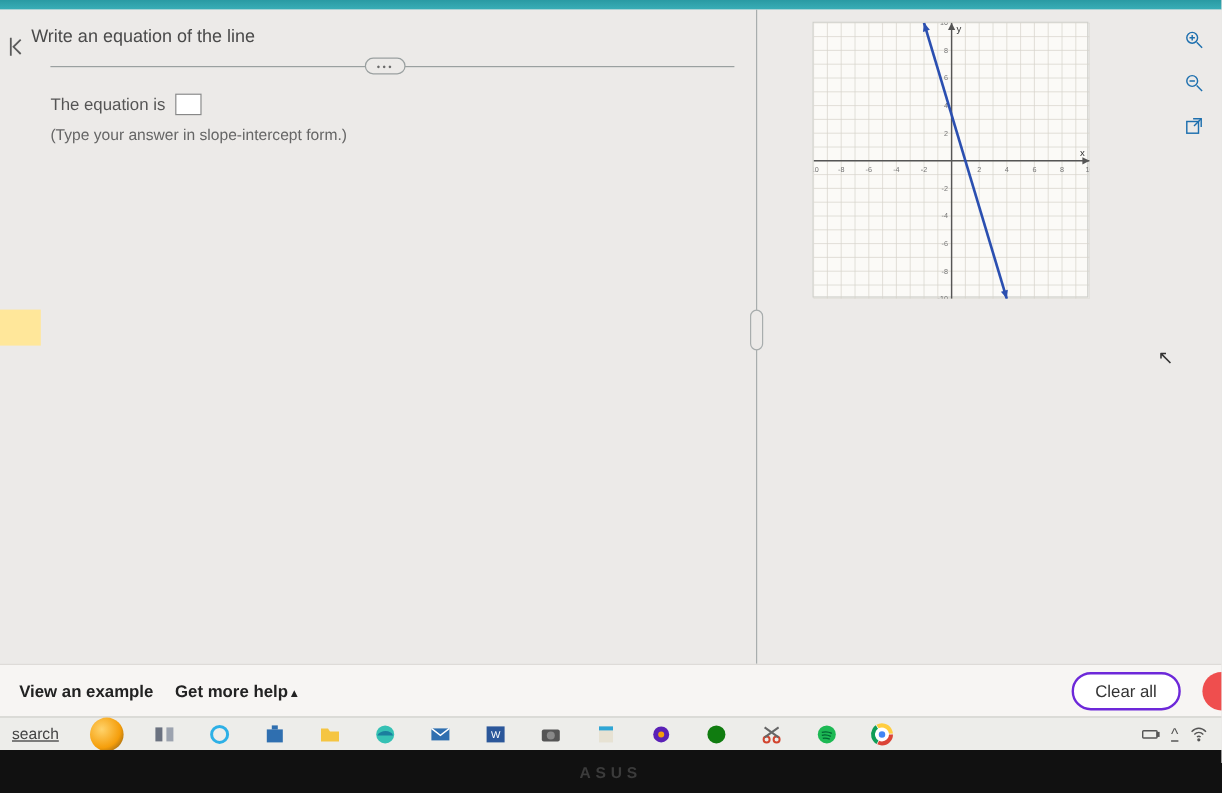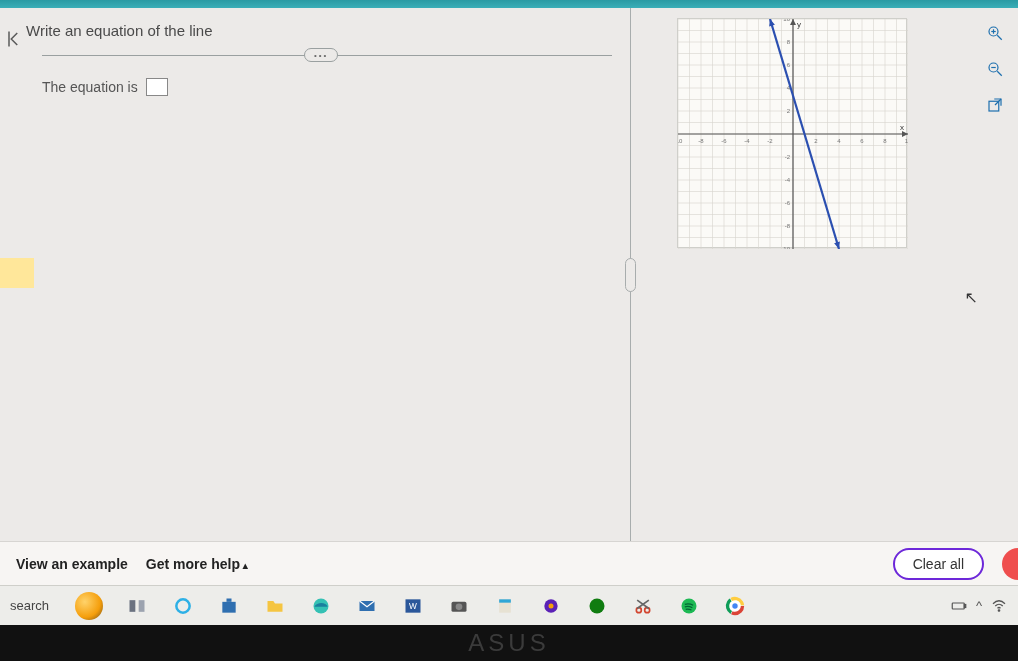--- a/index.html
+++ b/index.html
@@ -95,38 +95,38 @@
     border:2px solid #6d28d9; border-radius: 18px;
     padding: 6px 18px; background:#fff; color:#333; font-size:14px;
     cursor:pointer;
   }
   .red-dot { width: 16px; height:32px; background:#ef4e4e; border-radius: 16px 0 0 16px; margin-right:-16px; }
   .link { cursor:pointer; font-weight:600; }
   .caret-up::after { content:" \25B4"; font-size:10px; }
 
   
   .taskbar {
-    height: 40px; background:#ededea; border-top:1px solid #cfcfca;
+    height: 28px; background:#ededea; border-top:1px solid #cfcfca;
     display:flex; align-items:center; padding: 0 10px; gap: 22px;
-    font-size:13px; color:#333;
+    font-size:13px; color:#333;text-decoration:underline;
   }
   .taskbar .search-label { color:#444; margin-right:4px; }
   .weather-ico {
     width:28px; height:28px; border-radius:50%;
     background: radial-gradient(circle at 35% 35%, #ffd36b, #f59e0b 60%, #6b4b1a 100%);
   }
   .tb-spacer { flex:1; }
   .tb-ico { width:24px; height:24px; display:flex; align-items:center; justify-content:center; cursor:pointer; }
   .tb-ico svg { width:20px; height:20px; }
   .tray { display:flex; align-items:center; gap:8px; color:#555; }
   .tray svg { width:18px; height:18px; stroke:#555; fill:none; stroke-width:1.6; }
 
   
   .bezel { height:36px; background:#111; display:flex; align-items:center; justify-content:center; }
-  .brand { color:#3b3b3b; font-weight:400; letter-spacing:4px; font-size:24px; font-family: Arial Black, Arial, sans-serif; }
+  .brand { color:#3b3b3b; font-weight:700; letter-spacing:4px; font-size:13px; font-family: Arial Black, Arial, sans-serif; }
 
   
   .cursor {
     position:absolute; right:40px; top:280px; color:#333; font-size:16px;
   }
 </style>
 </head>
 <body>
 
 <div class="topbar"></div>
@@ -146,20 +146,21 @@
     <div class="hr-wrap">
       <div class="hr-line"></div>
       <div class="hr-pill">•••</div>
     </div>
 
     <div class="answer-block">
       <div class="answer-line">
         <span>The equation is</span>
         <input class="answer-input" type="text" value="" style="">
       </div>
+      <div class="hint">(Type your answer in slope-intercept form.)</div>
     </div>
   </div>
 
   <div class="vdiv">
     <div class="grab"></div>
   </div>
 
   <div class="right-pane">
     <div class="tool-col">
       <div class="tool-btn">

